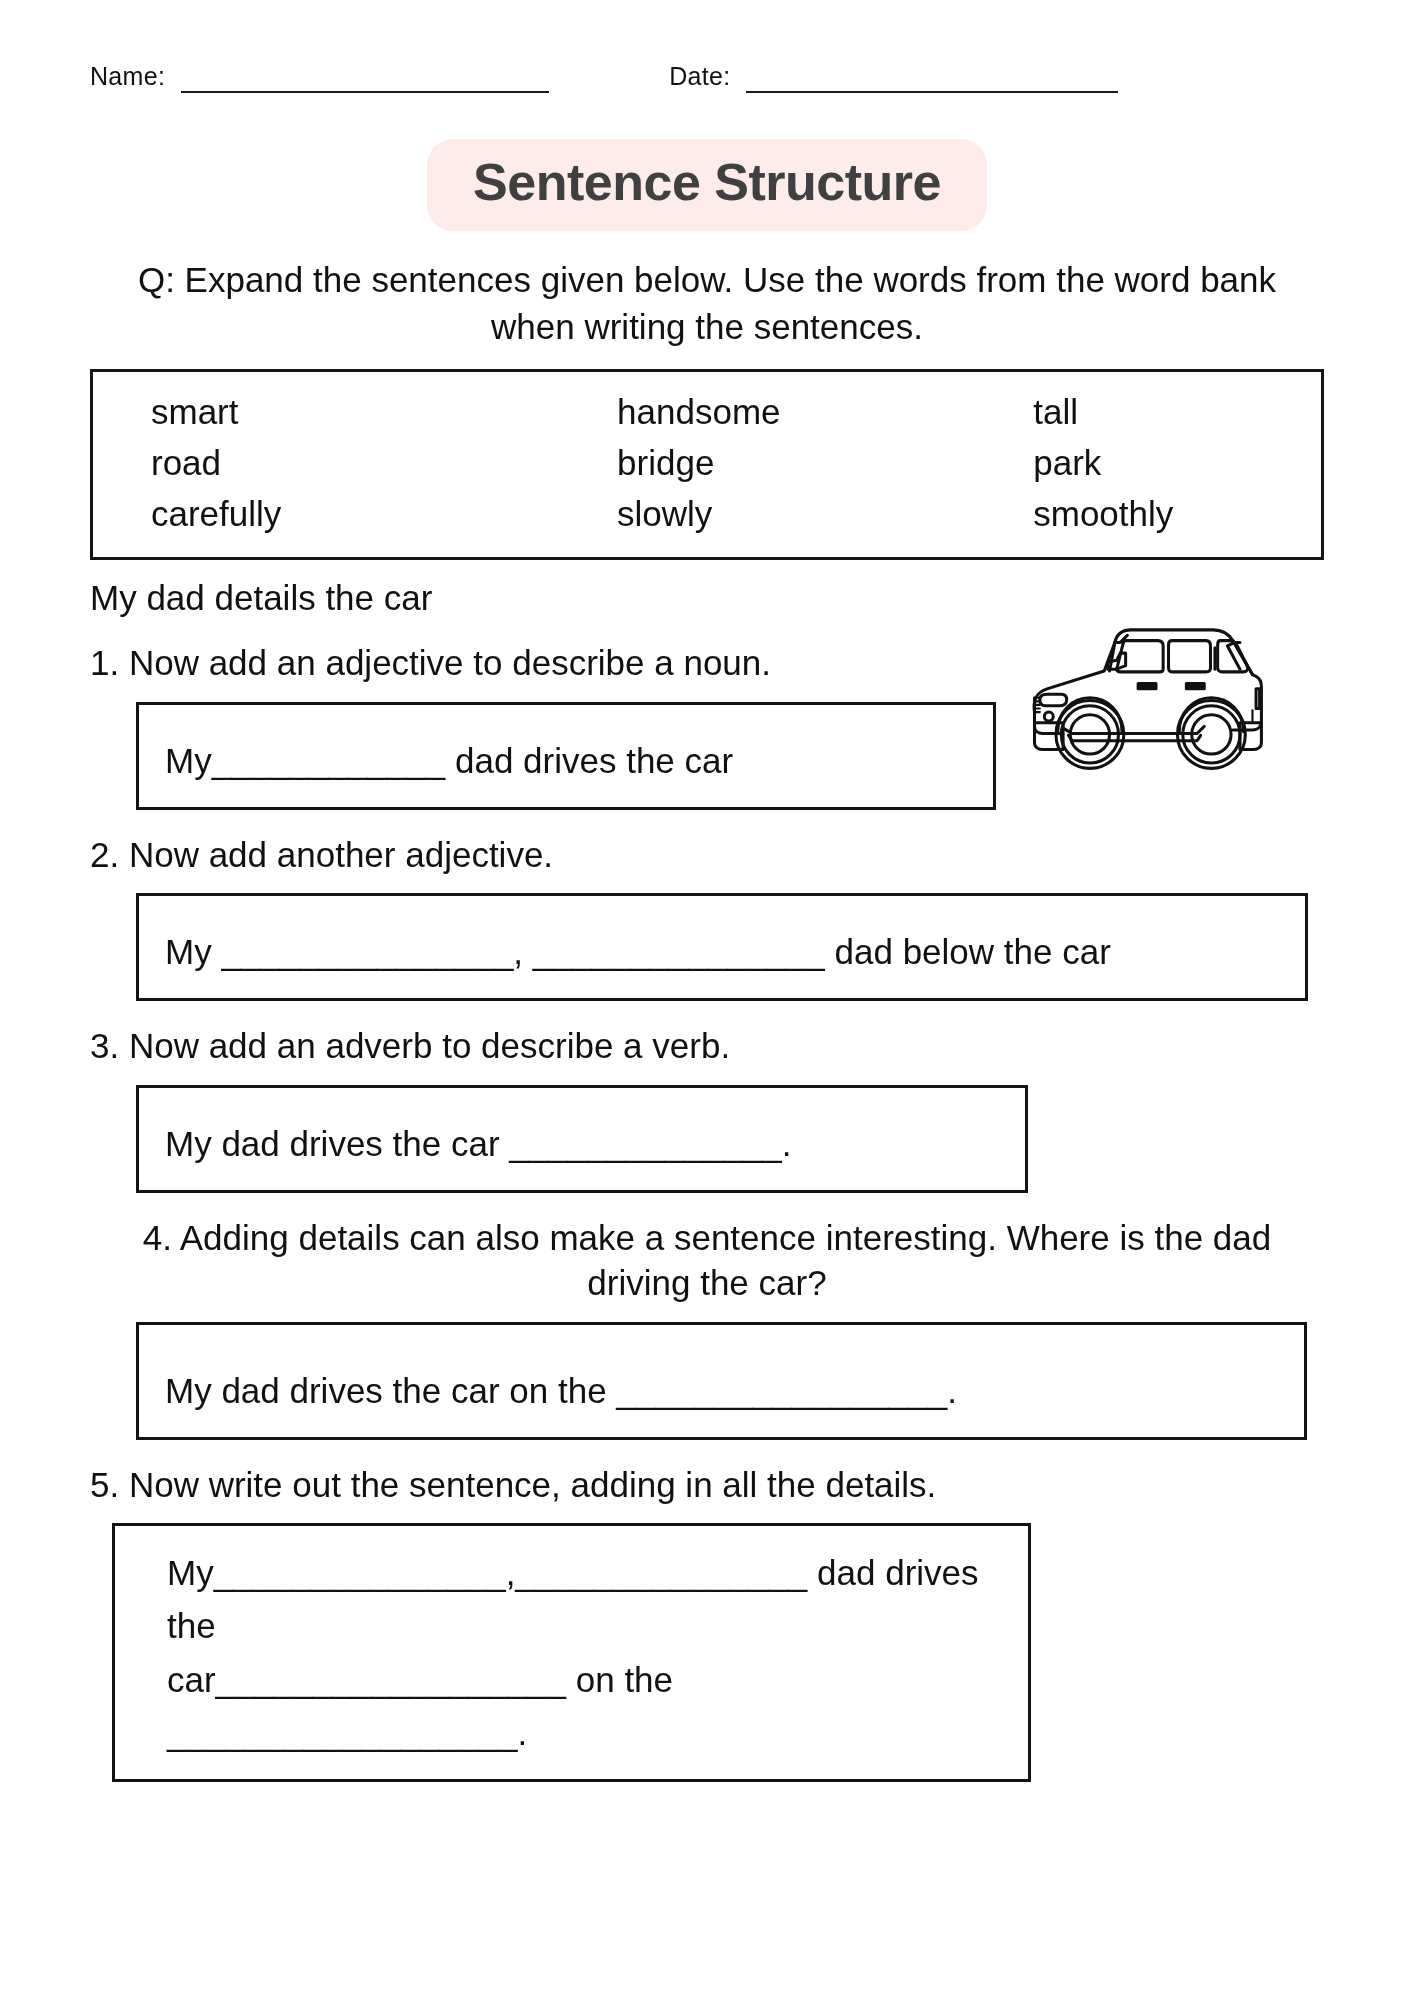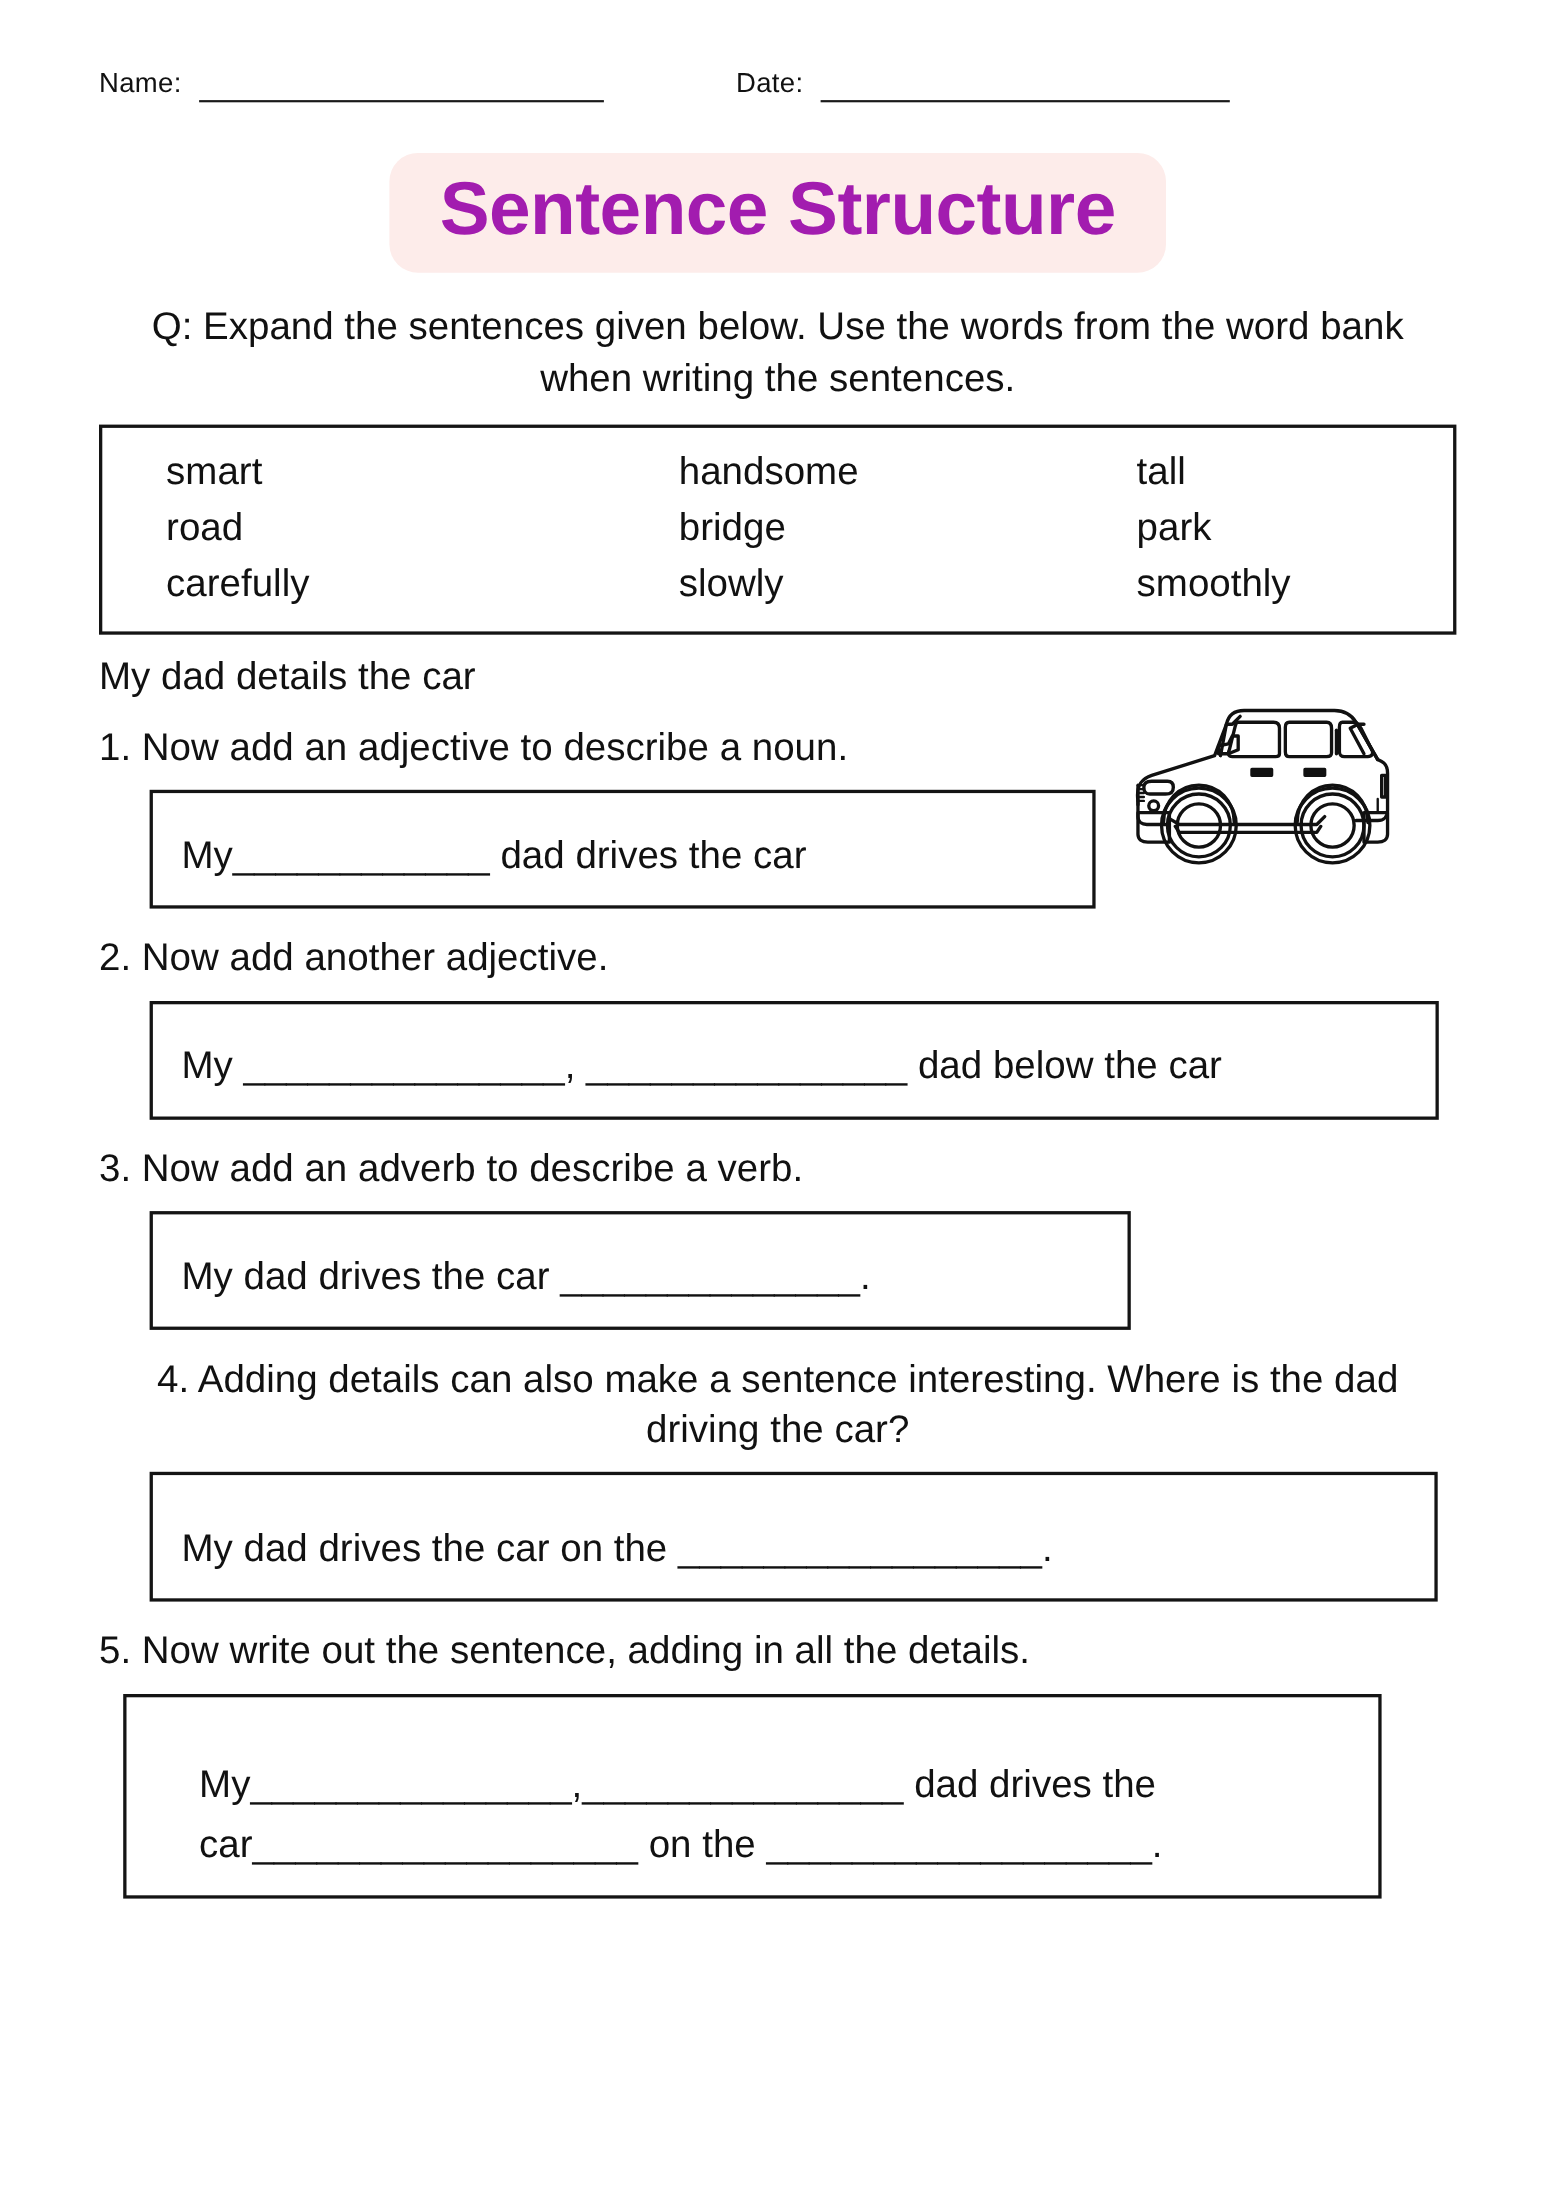--- a/index.html
+++ b/index.html
@@ -51,23 +51,23 @@
     margin-top: 46px;
     display: flex;
     justify-content: center;
   }
   .title-badge {
     background: #fdecea;
     border-radius: 26px;
     padding: 16px 46px 22px 46px;
   }
   .title-text {
-    font-size: 68px;
+    font-size: 52px;
     font-weight: 700;
-    color: #a21caf;
+    color: #404040;
     letter-spacing: -0.5px;
     line-height: 1.04;
     white-space: nowrap;
   }
 
   
   .instruction {
     margin-top: 26px;
     font-size: 35px;
     line-height: 1.34;
@@ -115,21 +115,21 @@
   .answer-text {
     font-size: 35px;
     line-height: 1.45;
     padding: 20px 8px 20px 26px;
   }
 
   .ab1 { width: 860px; margin-left: 46px; min-height: 108px; }
   .ab2 { width: 1172px; margin-left: 46px; min-height: 108px; }
   .ab3 { width: 892px; margin-left: 46px; min-height: 108px; }
   .ab4 { width: 1171px; margin-left: 46px; min-height: 118px; }
-  .ab5 { width: 1144px; margin-left: 22px; min-height: 186px; padding-left: 14px; }
+  .ab5 { width: 919px; margin-left: 22px; min-height: 186px; }
   .ab5 .answer-text { padding-left: 52px; line-height: 1.52; }
 
   
   .row-with-car {
     display: flex;
     align-items: flex-start;
   }
   .car-illustration {
     margin-left: 26px;
     margin-top: -80px;

